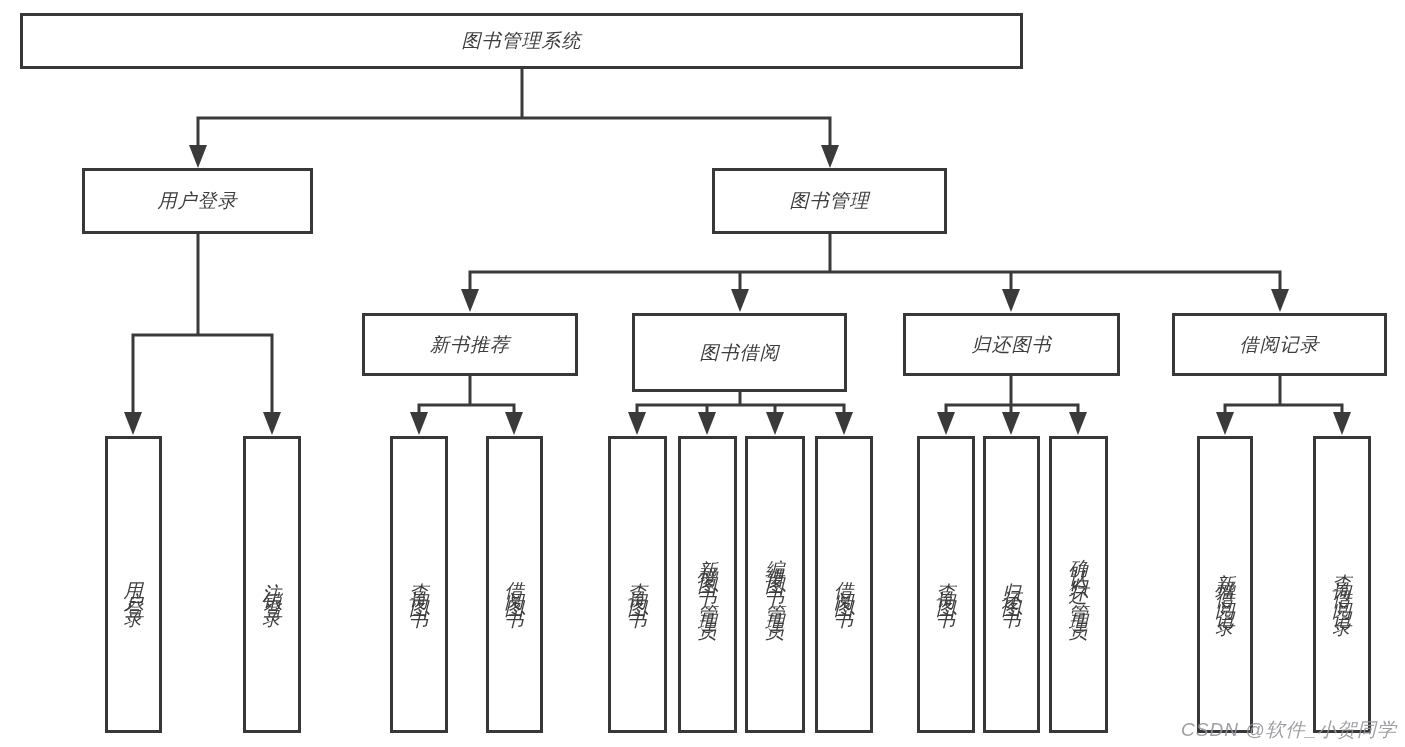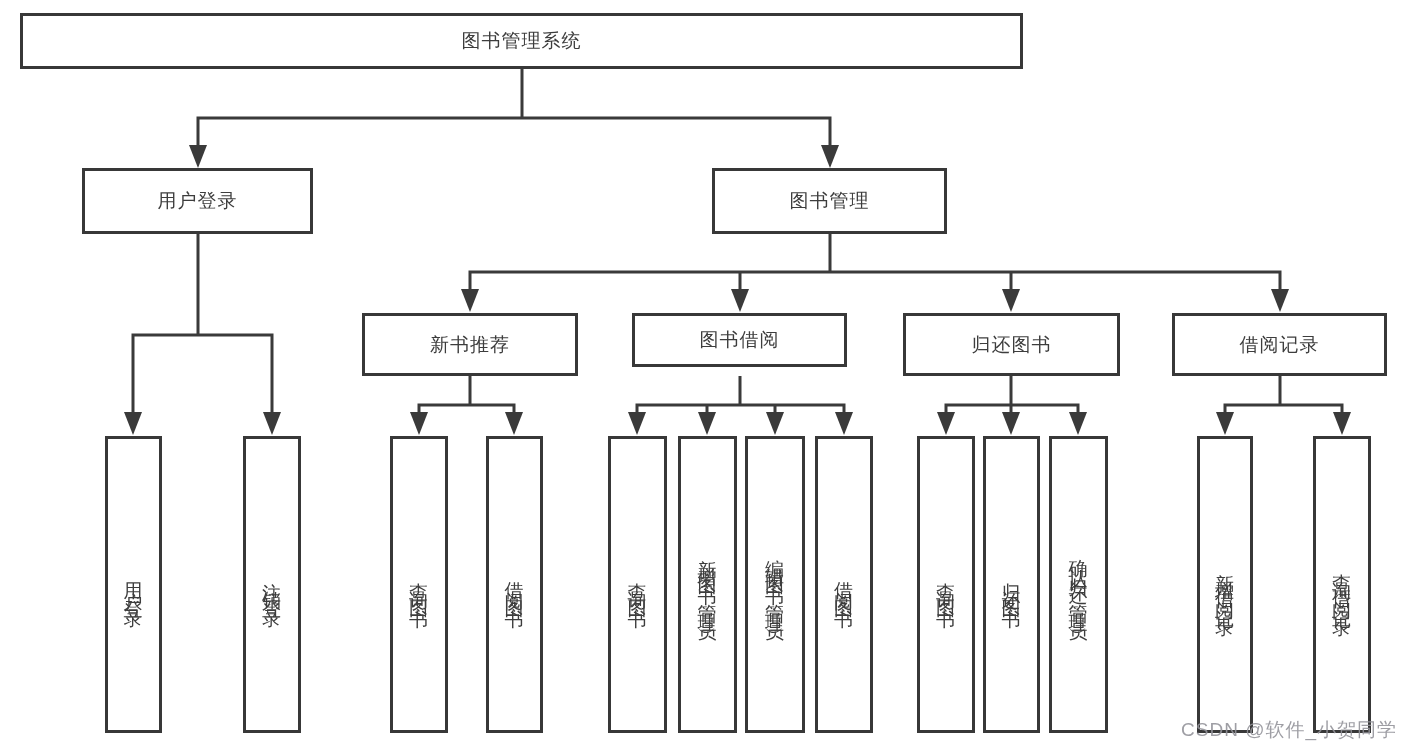--- a/index.html
+++ b/index.html
@@ -1,18 +1,18 @@
 <!DOCTYPE html>
 <html><head>
 <meta charset="utf-8">
 <style>
   html,body{margin:0;padding:0;background:#fff;}
   .canvas{
     position:relative;width:1405px;height:747px;background:#ffffff;overflow:hidden;
-    font-family:"Liberation Sans","DejaVu Sans",sans-serif;color:#3d3d3d;
+    font-family:"Liberation Sans","DejaVu Sans",sans-serif;color:#3d3d3d;font-style:italic;
   }
   .wires{position:absolute;left:0;top:0;width:1405px;height:747px;}
   .wires path{stroke:#3a3a3a;stroke-width:3;fill:none;stroke-linejoin:miter;}
   .wires polygon{fill:#3a3a3a;stroke:none;}
   .box{
     position:absolute;box-sizing:border-box;background:#ffffff;
     border:3px solid #383838;display:flex;align-items:center;justify-content:center;
     font-size:19px;letter-spacing:1px;text-align:center;
   }
   .box.v{
@@ -76,21 +76,21 @@
   <div class="box" style="left:82px;top:168px;width:231px;height:66px">
     <span>用户登录</span>
   </div>
   <div class="box" style="left:362px;top:313px;width:216px;height:63px">
     <span>新书推荐</span>
   </div>
 
   <div class="box" style="left:712px;top:168px;width:235px;height:66px">
     <span>图书管理</span>
   </div>
-  <div class="box" style="left:632px;top:313px;width:215px;height:54px">
+  <div class="box" style="left:632px;top:313px;width:215px;height:79px">
     <span>图书借阅</span>
   </div>
   <div class="box" style="left:903px;top:313px;width:217px;height:63px">
     <span>归还图书</span>
   </div>
   <div class="box" style="left:1172px;top:313px;width:215px;height:63px">
     <span>借阅记录</span>
   </div>
 
   <div class="box v" style="left:105px;top:436px;width:57px;height:297px">

